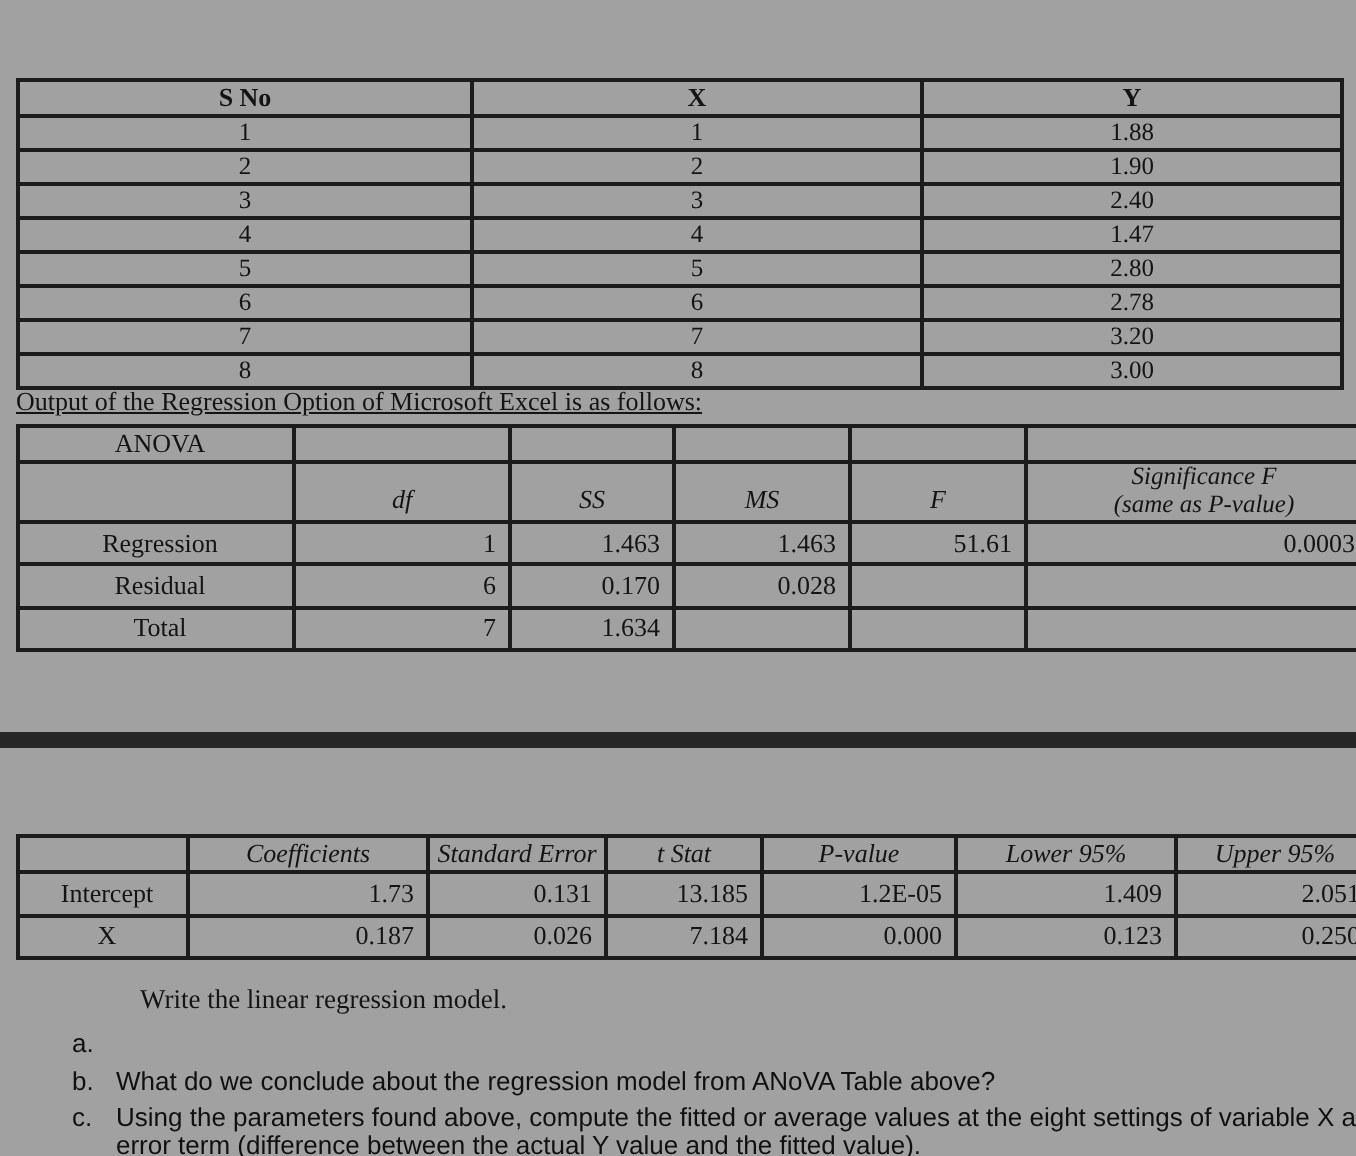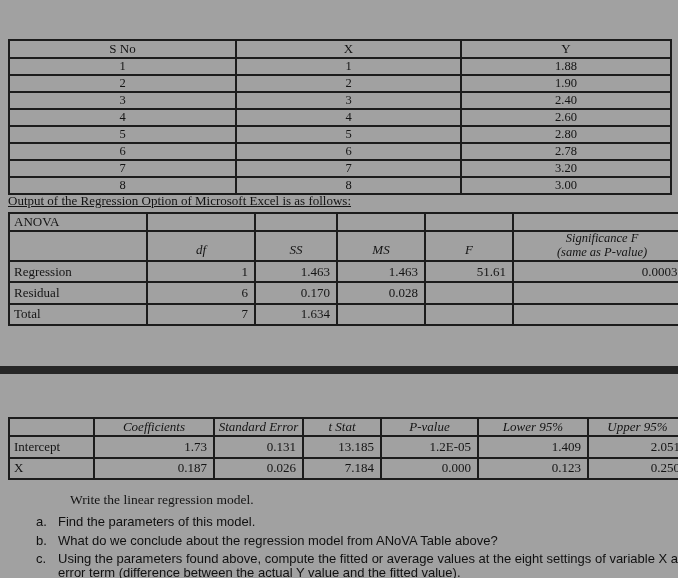--- a/index.html
+++ b/index.html
@@ -12,31 +12,31 @@
             font-size:13px;line-height:16px;white-space:nowrap;letter-spacing:-0.1px;}
   .qnum{font-weight:bold;}
   .qgap{display:inline-block;width:26px;}
 
   
   table{border-collapse:collapse;table-layout:fixed;position:absolute;}
   td,th{border:2px solid #1c1c1c;overflow:hidden;white-space:nowrap;padding:0;}
 
   
   .data-table{left:8px;top:39px;width:662px;height:146px;}
-  .data-table th{font-size:13px;font-weight:normal;text-align:center;height:13px;}
+  .data-table th{font-size:13px;font-weight:bold;text-align:center;height:13px;}
   .data-table td{font-size:12.5px;text-align:center;}
 
   
   .out-label{position:absolute;left:8px;top:193px;font-size:13px;text-decoration:underline;}
 
   
   .anova-table{left:8px;top:212px;width:682px;height:114px;font-size:13px;}
   .r-title{height:17px;}
   .r-head{height:27px;}
-  .lbl{text-align:left;padding-left:4px;}
+  .lbl{text-align:center;padding-left:4px;}
   .num{text-align:right;padding-right:6px;}
   .ital{font-style:italic;text-align:center;vertical-align:bottom;padding-bottom:2px;}
   .sig-head{font-style:italic;text-align:center;font-size:12.5px;line-height:13.5px;vertical-align:bottom;padding-bottom:1px;}
 
   
   .divider-bar{position:absolute;left:0;top:366px;width:678px;height:8px;background:#262626;}
 
   
   .coef-table{left:8px;top:417px;width:678px;height:63px;font-size:13px;}
   .coef-table th{font-style:italic;font-weight:normal;text-align:center;font-size:13px;height:16px;}
@@ -79,21 +79,21 @@
           <td>1.90</td>
         </tr>
     <tr>
           <td>3</td>
           <td>3</td>
           <td>2.40</td>
         </tr>
     <tr>
           <td>4</td>
           <td>4</td>
-          <td>2.60</td>
+          <td>1.47</td>
         </tr>
     <tr>
           <td>5</td>
           <td>5</td>
           <td>2.80</td>
         </tr>
     <tr>
           <td>6</td>
           <td>6</td>
           <td>2.78</td>
@@ -209,21 +209,20 @@
       <td class="num">0.123</td>
       <td class="num">0.250</td>
     </tr>
   </tbody>
     </table>
 
   <div class="write-prompt">Write the linear regression model.</div>
 
   <div class="task t-a">
     <span class="marker">a.</span>
-    <span>Find the parameters of this model.</span>
   </div>
   <div class="task t-b">
     <span class="marker">b.</span>
     <span>What do we conclude about the regression model from ANoVA Table above?</span>
   </div>
   <div class="task t-c">
     <span class="marker">c.</span>
     <span>
         <span style="display:block;">Using the parameters found above, compute the fitted or average values at the eight settings of variable X and the</span>
         <span style="display:block;">error term (difference between the actual Y value and the fitted value).</span>

